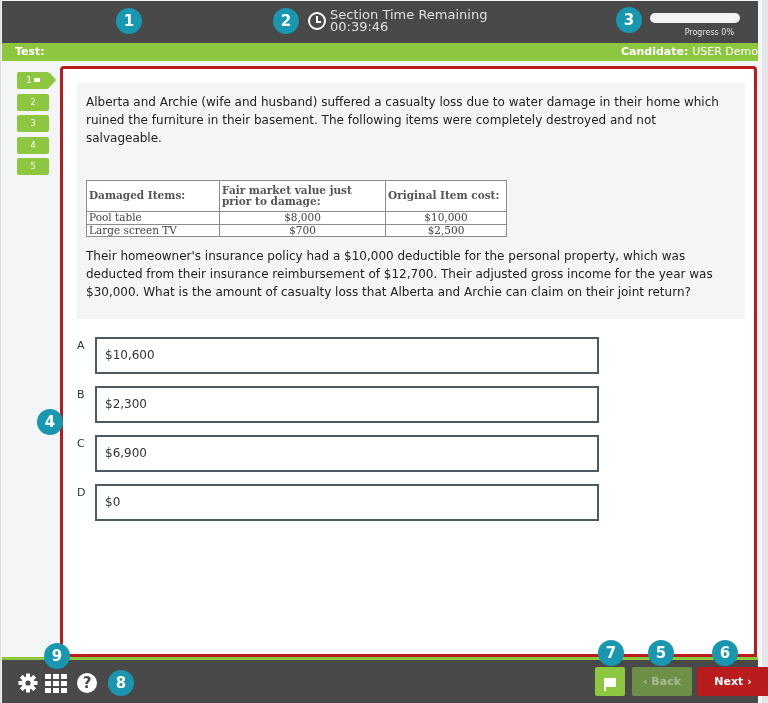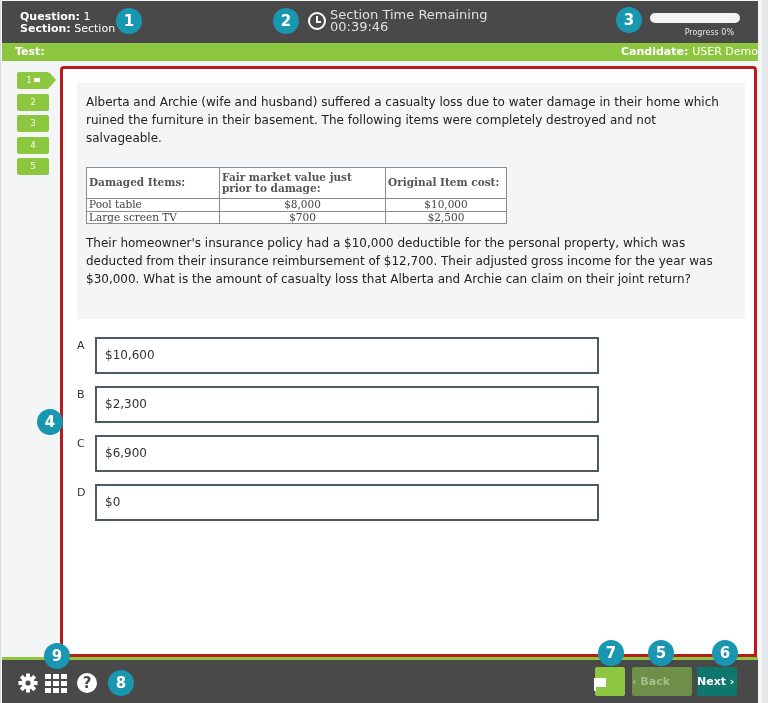--- a/index.html
+++ b/index.html
@@ -28,61 +28,57 @@
   
   .qnav { position: absolute; left: 16px; top: 72px; width: 34px; }
   .qbtn { display: block; width: 32px; height: 17px; margin-bottom: 4.5px; background: #8dc63f; color: #fff; font-size: 8px; text-align: center; line-height: 17px; border-radius: 2px; cursor: pointer; position: relative; }
   .qbtn.current::after { content: ""; position: absolute; right: -7px; top: 0; border-top: 8.5px solid transparent; border-bottom: 8.5px solid transparent; border-left: 7px solid #8dc63f; }
   .flag-mini { display: inline-block; width: 6px; height: 4px; background: #fff; margin-left: 2px; vertical-align: 1px; }
 
   
   .main { position: absolute; left: 59px; top: 66px; width: 697px; height: 591px; background: #fff; border: 3px solid #b91c1c; border-radius: 4px 4px 0 0; }
   .stem { position: absolute; left: 14px; top: 14px; width: 668px; height: 236px; background: #f4f5f7; padding: 10px 10px 0 9px; font-size: 12px; line-height: 18px; color: #222; }
   .stem p { margin: 0; }
-  table.dmg { border-collapse: collapse; margin-top: 20px; margin-bottom: 10px; font-family: "DejaVu Serif", serif; font-size: 10.5px; color: #444; background: #fff; }
+  table.dmg { border-collapse: collapse; margin-top: 33px; margin-bottom: 10px; font-family: "DejaVu Serif", serif; font-size: 10.5px; color: #444; background: #fff; }
   table.dmg th, table.dmg td { border: 1px solid #8c8c8c; padding: 0 2px; line-height: 11.5px; }
   table.dmg th { text-align: left; font-weight: bold; color: #555; vertical-align: middle; }
   table.dmg th.c1 { width: 133px; height: 31px; }
   table.dmg th.c2 { width: 166px; }
   table.dmg th.c3 { width: 121px; }
   table.dmg td.num { text-align: center; }
 
   .options { position: absolute; left: 14px; top: 268px; }
   .opt { position: relative; height: 38px; margin-bottom: 11px; cursor: pointer; }
   .opt-letter { position: absolute; left: 0; top: 2px; font-size: 11px; color: #333; }
   .opt-box { position: absolute; left: 18px; top: 0; width: 504px; height: 37px; border: 2.5px solid #4c5a63; background: #fff; padding: 0 0 0 8px; font-size: 12px; line-height: 32px; color: #333; }
 
   
   .footer { position: absolute; left: 1px; top: 657px; width: 756px; height: 46px; background: #494949; border-top: 3px solid #8dc63f; }
   .ficon { position: absolute; top: 13px; cursor: pointer; }
   .gear { left: 16px; width: 20px; height: 20px; }
   .grid { left: 43px; top: 14px; width: 22px; height: 18px; display: grid; grid-template-columns: repeat(3, 6px); grid-template-rows: repeat(3, 5px); gap: 2px; }
   .grid i { background: #fff; display: block; }
   .help { left: 75px; width: 20px; height: 20px; border-radius: 50%; background: #fff; color: #494949; font-size: 15px; font-weight: bold; text-align: center; line-height: 20px; }
 
-  .fbtn { position: absolute; top: 7px; height: 29px; border-radius: 2px; color: #fff; font-size: 11px; font-weight: bold; text-align: left; line-height: 29px; cursor: pointer; }
+  .fbtn { position: absolute; top: 7px; height: 29px; border-radius: 2px; color: #fff; font-size: 11px; font-weight: bold; text-align: center; line-height: 29px; cursor: pointer; }
   .flagbtn { left: 593px; width: 30px; background: #8dc63f; }
   .backbtn { left: 630px; width: 60px; background: #6e8f47; color: #a9bd8f; }
-  .nextbtn { left: 695px; width: 40px; background: #0f766e; }
+  .nextbtn { left: 695px; width: 72px; background: #b91c1c; }
   .flagicon { display: inline-block; width: 11px; height: 9px; background: #fff; vertical-align: middle; position: relative; }
   .flagicon::before { content: ""; position: absolute; left: -1px; top: 0; width: 2px; height: 13px; background: #fff; }
 
   
   .badge { position: absolute; width: 26px; height: 26px; border-radius: 50%; background: #1a97b0; color: #fff; font-size: 15px; font-weight: bold; text-align: center; line-height: 26px; z-index: 5; }
 </style>
 </head>
 <body>
 
 <div class="frame">
 
   <div class="header">
-    <div class="hdr-left">
-      <div><b>Question:</b> <span>1</span></div>
-      <div><b>Section:</b> <span>Section</span></div>
-    </div>
     <div class="hdr-center">
       <div class="clock"></div>
       <div class="timer-text">
         <div>Section Time Remaining</div>
         <div>00:39:46</div>
       </div>
     </div>
     <div class="hdr-right">
       <div class="progress-bar"></div>
       <div class="progress-label">Progress 0%</div>

